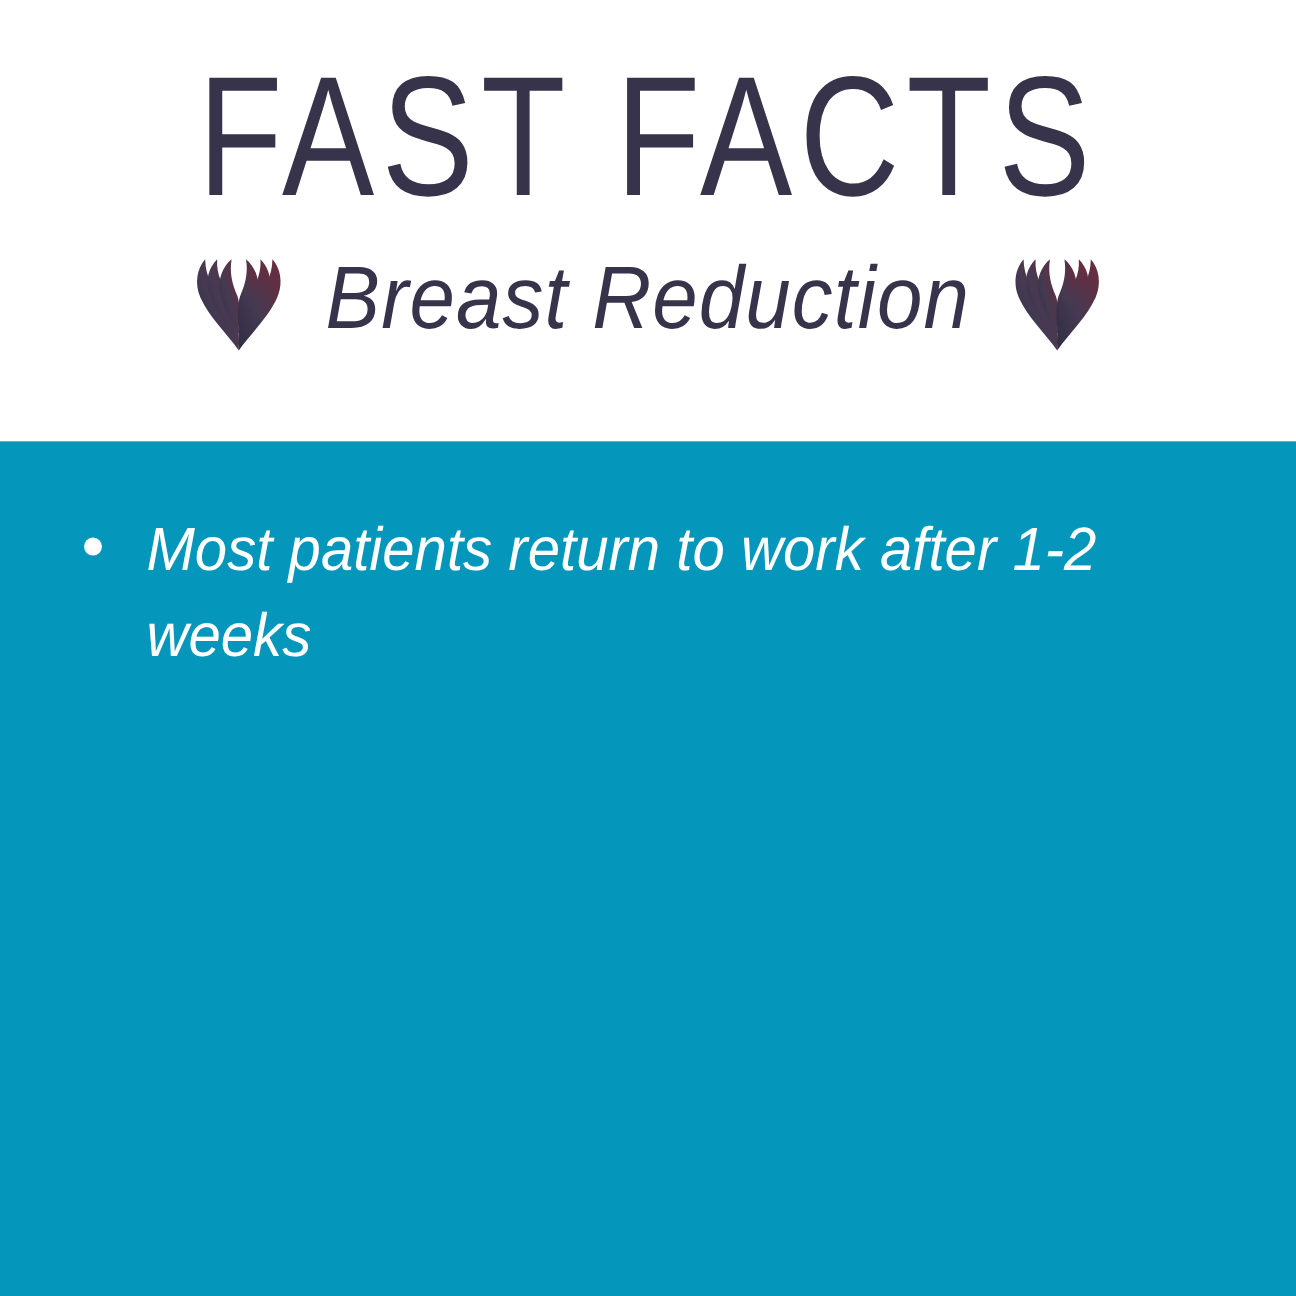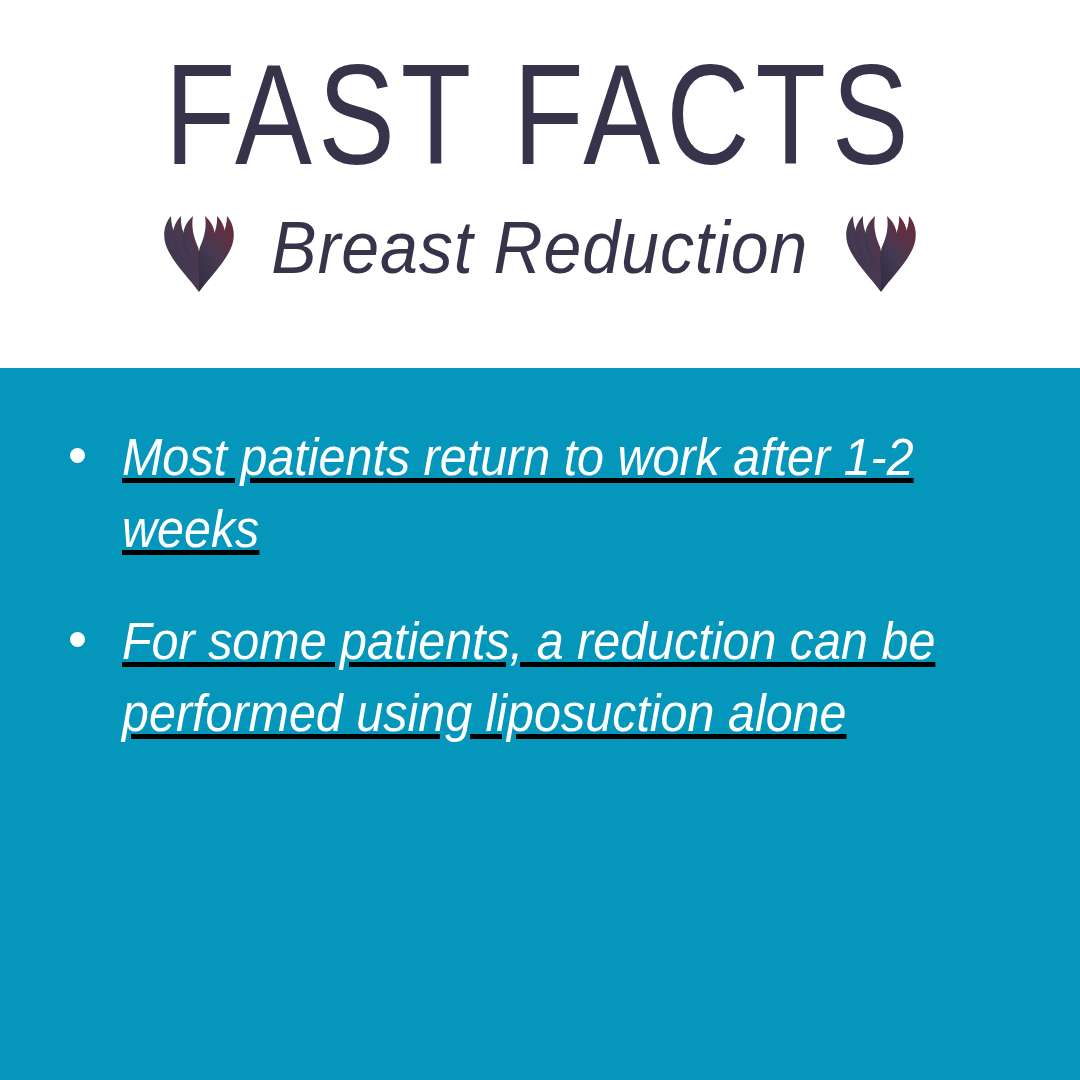--- a/index.html
+++ b/index.html
@@ -84,21 +84,20 @@
   
   .facts-panel {
     position: absolute;
     left: 0;
     top: 368px;
     width: 1080px;
     height: 712px;
     background: #0497bb;
     box-sizing: border-box;
     padding: 54px 48px 40px 58px;
-    text-decoration: underline;
   }
 
   .fact-list {
     list-style: none;
     margin: 0;
     padding: 0;
   }
 
   .fact-item {
     position: relative;
@@ -197,22 +196,18 @@
   </div>
 
   <div class="facts-panel">
     <ul class="fact-list">
 
       <li class="fact-item">
         <span class="fact-bullet"></span>
         <span class="fact-text">Most patients return to work after 1-2 weeks</span>
       </li>
 
-      <li class="fact-item">
-        <span class="fact-bullet"></span>
-        <span class="fact-text">For some patients, a reduction can be performed using liposuction alone</span>
-      </li>
 
 
     </ul>
   </div>
 
 </div>
 
 </body></html>

